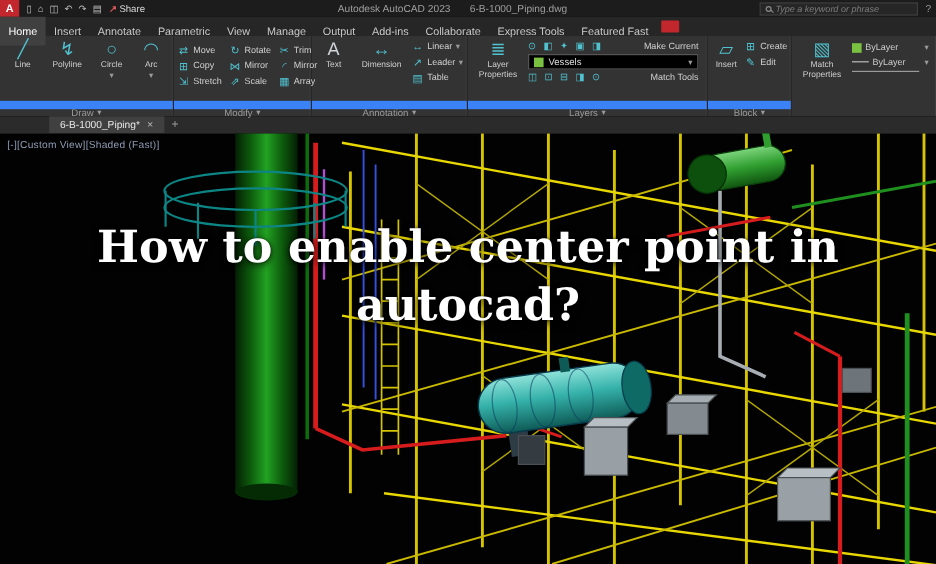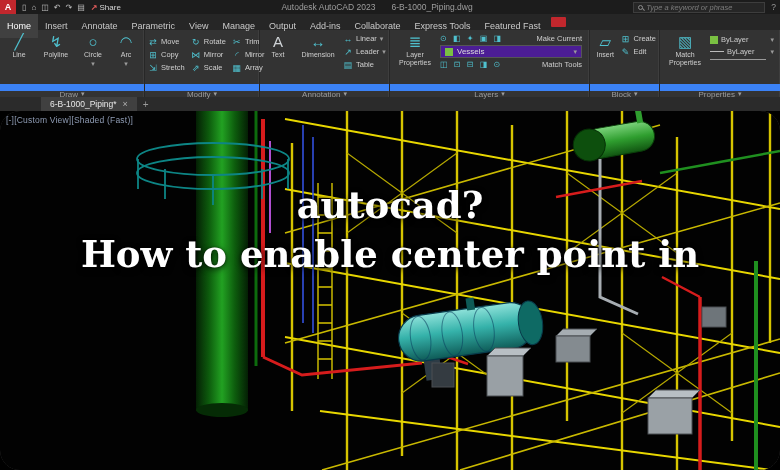--- a/index.html
+++ b/index.html
@@ -40,38 +40,38 @@
   .tool-big { display:flex; flex-direction:column; align-items:center; gap:1px; font-size:7px; line-height:1.1;
               text-align:center; padding-top:2px; }
   .ticon-lg { font-size:15px; line-height:16px; color:#4fc1cf; }
   .tool-sm { display:flex; align-items:center; gap:3px; font-size:7.5px; height:13px; white-space:nowrap; }
   .ticon-sm { font-size:9px; color:#4fc1cf; width:10px; text-align:center; flex:none; }
   .modify-grid { display:grid; grid-template-columns:repeat(3, auto); column-gap:6px; padding-top:3px; }
   .chev { font-size:7px; color:#9b9b9b; }
   .layer-right { display:flex; flex-direction:column; gap:2px; padding-top:2px; width:142px; }
   .layer-iconrow { display:flex; justify-content:space-between; align-items:center; font-size:7.5px; }
   .state-icons { color:#4fc1cf; letter-spacing:2px; font-size:8px; }
-  .layer-select { display:flex; align-items:center; gap:4px; background:#4c1d95; border:1px solid #555;
+  .layer-select { display:flex; align-items:center; gap:4px; background:#000000; border:1px solid #555;
                   height:13px; padding:0 4px; font-size:8px; color:#ddd; }
   .chip { width:8px; height:8px; background:#7ac142; flex:none; }
   .prop-right { display:flex; flex-direction:column; gap:3px; padding-top:3px; width:64px; }
   .prop-row { display:flex; align-items:center; gap:3px; font-size:7.5px; color:#ccc; }
   .line-sample { width:14px; height:1px; background:#bbb; flex:none; }
   .line-long { width:56px; height:1px; background:#9a9a9a; }
 
   
   .filetabs { height:14px; background:#2b2b2b; display:flex; align-items:stretch; font-size:8.5px; }
   .ftab { display:flex; align-items:center; padding:0 9px; gap:6px; }
   .ftab.start { color:#9a9a9a; background:#4c1d95; border-right:5px solid #be185d;margin-top:40px; }
   .ftab.active { background:#404040; color:#e8e8e8; }
   .ftab .close { color:#b0b0b0; font-size:9px; }
   .newtab { color:#9a9a9a; display:flex; align-items:center; padding:0 6px; font-size:10px; }
 
   
-  .viewport { position:relative; height:359px; background:#404040; overflow:hidden;border-radius:20px; }
+  .viewport { position:relative; height:359px; background:#404040; overflow:hidden; }
   .scene-svg { position:absolute; inset:0; }
   .vp-controls { position:absolute; top:4px; left:6px; font-size:8.5px; color:#8f9cb4; z-index:5; letter-spacing:.2px; }
   .overlay-title { position:absolute; top:70px; left:0; right:0; z-index:10; text-align:center;
                    font-family:"DejaVu Serif","Liberation Serif",serif; font-weight:bold; font-size:37px;
                    line-height:1.32; color:#fff;
                    text-shadow:0 2px 6px rgba(0,0,0,.85), 0 0 2px rgba(0,0,0,.6); }
 </style>
 </head>
 <body>
 
@@ -289,24 +289,20 @@
         </div>
         <div class="prop-row">
           <span class="line-sample"></span>
           <span style="flex:1">ByLayer</span>
           <span class="chev">▾</span>
         </div>
         <div class="prop-row">
           <span class="line-long"></span>
         </div>
       </div>
-    </div>
-    <div class="panel-label">
-      <span>Properties</span>
-      <span class="chev">▾</span>
     </div>
   </div>
 </div>
 
 <div class="filetabs">
   <div class="ftab start">
     <span>Start</span>
   </div>
   <div class="ftab active">
     <span>6-B-1000_Piping*</span>
@@ -396,16 +392,16 @@
       <polygon points="556,225 590,225 597,218 563,218" fill="#a6adb2"></polygon>
       <rect x="556" y="225" width="34" height="26" fill="#848b90"></rect>
       <polygon points="648,287 692,287 700,279 656,279" fill="#b8bfc4"></polygon>
       <rect x="648" y="287" width="44" height="36" fill="#9aa1a6"></rect>
       <rect x="702" y="196" width="24" height="20" fill="#6e757a"></rect>
       <rect x="432" y="252" width="22" height="24" fill="#343b41"></rect>
     </g>
   </svg>
 
   <h1 class="overlay-title">
+    <span style="display:block">How to enable center point in</span>
     <span style="display:block">autocad?</span>
-    <span style="display:block">How to enable center point in</span>
   </h1>
 </div>
 
 </body></html>

